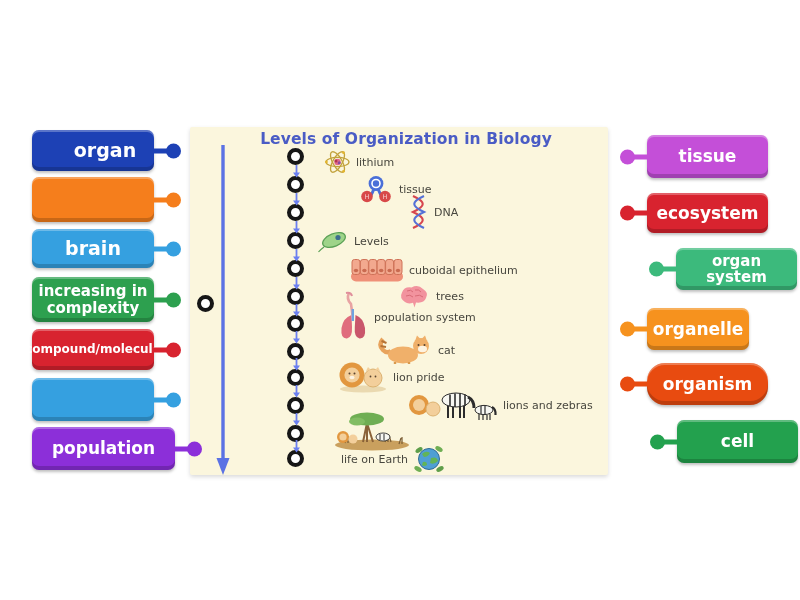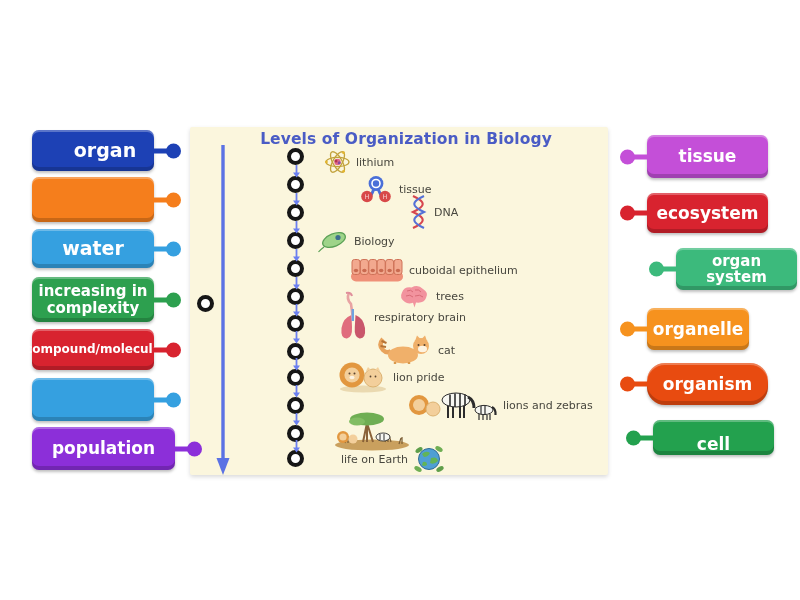--- a/index.html
+++ b/index.html
@@ -96,21 +96,21 @@
   </svg>
   <span class="item-label">DNA</span>
 </div>
 
 <div class="item" style="left:317px;top:241px">
   <svg width="32" height="24" viewBox="0 0 32 24">
     <path d="M7 18 Q3 21 1.5 23" stroke="#5aa055" stroke-width="1.2" fill="none"></path>
     <ellipse cx="17" cy="11" rx="12" ry="6.3" fill="#9ed489" stroke="#5aa055" stroke-width="1.2" transform="rotate(-22 17 11)"></ellipse>
     <circle cx="21" cy="8.5" r="2.6" fill="#3e6e8e"></circle>
   </svg>
-  <span class="item-label">Biology</span>
+  <span class="item-label">Levels</span>
 </div>
 
 <div class="item" style="left:350px;top:270px">
   <svg width="54" height="27" viewBox="0 0 54 27">
     <rect x="1" y="15" width="52" height="10" rx="5" fill="#ef9078"></rect>
     <g fill="#f2a98f" stroke="#cf7258" stroke-width="1">
       <rect x="2" y="3" width="8" height="15" rx="2.5"></rect>
       <rect x="10.4" y="3" width="8" height="15" rx="2.5"></rect>
       <rect x="18.8" y="3" width="8" height="15" rx="2.5"></rect>
       <rect x="27.2" y="3" width="8" height="15" rx="2.5"></rect>
@@ -143,21 +143,21 @@
 </div>
 
 <div class="item" style="left:338px;top:317px">
   <svg width="31" height="52" viewBox="0 0 31 52">
     <path d="M11 2 Q8 8 13 13 L14.5 24" stroke="#e8a3a3" stroke-width="2.6" fill="none"></path>
     <path d="M8 2 Q13 1 14 5" stroke="#e08f9b" stroke-width="2" fill="none"></path>
     <path d="M13.5 24 Q5 27 3.5 37 Q2.5 48 9 47.5 Q14.5 46.5 14 36 Z" fill="#e06c7d"></path>
     <path d="M17.5 24 Q25.5 27 27 37 Q28 48 21.5 47.5 Q16 46.5 16.8 36 Z" fill="#c9566b"></path>
     <line x1="14.8" y1="18" x2="14.8" y2="30" stroke="#6fa3e0" stroke-width="2.4"></line>
   </svg>
-  <span class="item-label">respiratory brain</span>
+  <span class="item-label">population system</span>
 </div>
 
 <div class="item" style="left:377px;top:350px">
   <svg width="56" height="30" viewBox="0 0 56 30">
     <path d="M6 4 Q1 10 6 15 Q10 19 14 16" stroke="#e8a35c" stroke-width="4.5" fill="none"></path>
     <path d="M4.5 6 L9.5 8 M3.5 11 L9 12" stroke="#b57335" stroke-width="2"></path>
     <ellipse cx="26" cy="20" rx="15" ry="8.5" fill="#f0b06a"></ellipse>
     <line x1="18" y1="27" x2="18" y2="29" stroke="#d99a4e" stroke-width="2.4"></line>
     <line x1="32" y1="27" x2="32" y2="29" stroke="#d99a4e" stroke-width="2.4"></line>
     <circle cx="44" cy="11" r="8" fill="#f0b06a"></circle>
@@ -320,21 +320,21 @@
   <div class="token lg" style="left: 32px; top: 130px; width: 122px; height: 41px; padding-left: 28px; --c: #1d41b5;">
     <span>organ</span>
     <span class="stub r"></span>
     <span class="cdot r"></span>
   </div>
   <div class="token md" style="left: 32px; top: 177px; width: 122px; height: 45px; --c: #f57e1c;">
     <span class="stub r"></span>
     <span class="cdot r"></span>
   </div>
   <div class="token lg" style="left: 32px; top: 229px; width: 122px; height: 39px; --c: #35a0e0;">
-    <span>water</span>
+    <span>brain</span>
     <span class="stub r"></span>
     <span class="cdot r"></span>
   </div>
   <div class="token md" style="left: 32px; top: 277px; width: 122px; height: 45px; --c: #2da04f;">
     <span>increasing in complexity</span>
     <span class="stub r"></span>
     <span class="cdot r"></span>
   </div>
   <div class="token xs" style="left: 32px; top: 329px; width: 122px; height: 41px; --c: #d8232f;">
     <span>compound/molecule</span>
@@ -371,18 +371,18 @@
   <div class="token" style="left: 647px; top: 308px; width: 102px; height: 42px; --c: #f6921e;">
     <span>organelle</span>
     <span class="stub l"></span>
     <span class="cdot l"></span>
   </div>
   <div class="token" style="left: 647px; top: 363px; width: 121px; height: 42px; border-radius: 18px; --c: #e84b10;">
     <span>organism</span>
     <span class="stub l"></span>
     <span class="cdot l"></span>
   </div>
-  <div class="token" style="left: 653px; top: 420px; width: 121px; height: 35px; align-items: flex-end; --c: #23a14e;">
+  <div class="token" style="left: 677px; top: 420px; width: 121px; height: 43px; --c: #23a14e;">
     <span>cell</span>
     <span class="stub l"></span>
     <span class="cdot l"></span>
   </div>
 </div>
 
 </body></html>

